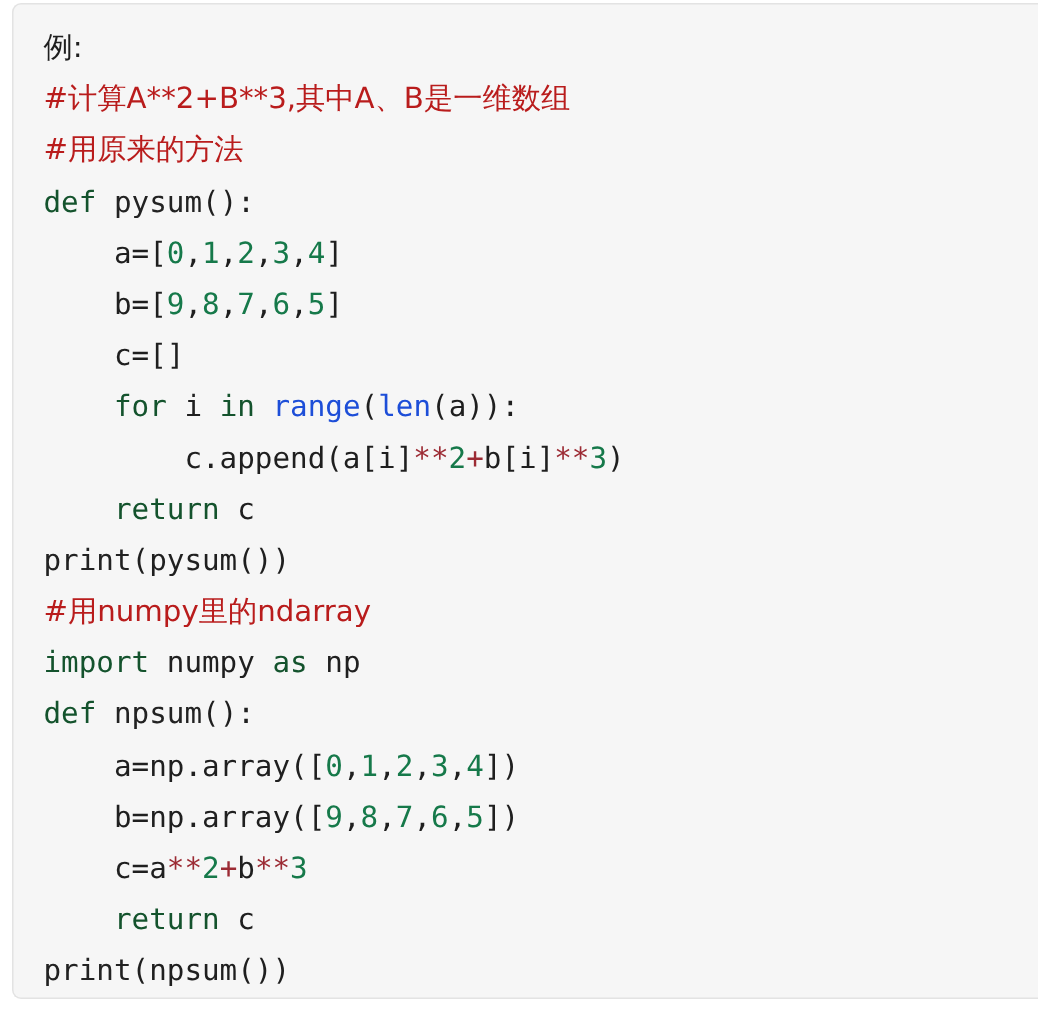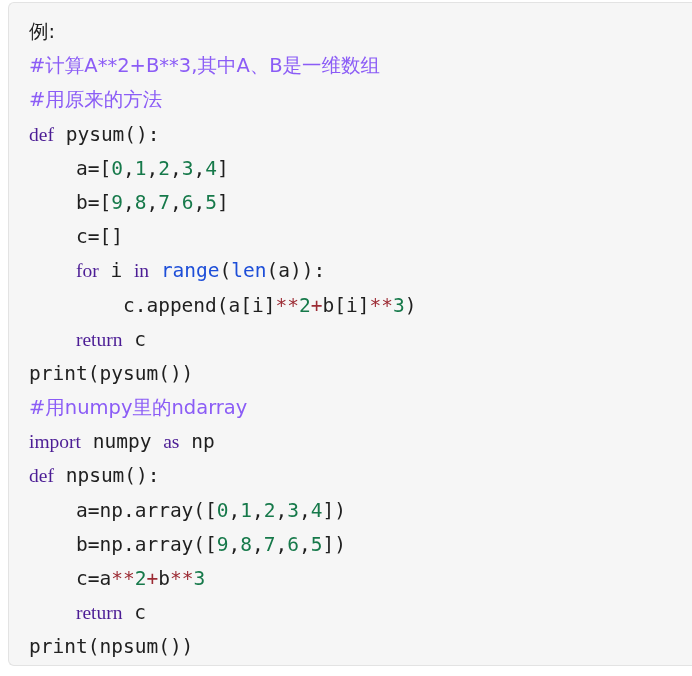--- a/index.html
+++ b/index.html
@@ -42,22 +42,22 @@
 
   .ln {
     display: block;
     height: 34.2px;
     padding-left: 20px;
     white-space: pre;
   }
 
   
   .tok-plain    { color: #1f1f1f; }
-  .tok-comment  { color: #8b5cf6; }
-  .tok-keyword  { color: #4c1d95; font-weight: 400; font-family: Liberation Serif, serif; }
+  .tok-comment  { color: #b91c1c; }
+  .tok-keyword  { color: #14532d; font-weight: 400; }
   .tok-builtin  { color: #1d4ed8; }
   .tok-number   { color: #16794a; }
   .tok-operator { color: #9c2b34; }
   .tok-punct    { color: #1f1f1f; }
   .tok-cjk      { font-family: "DejaVu Sans", "Liberation Sans", sans-serif; }
 </style>
 </head>
 <body>
 
 <div id="code-card">

